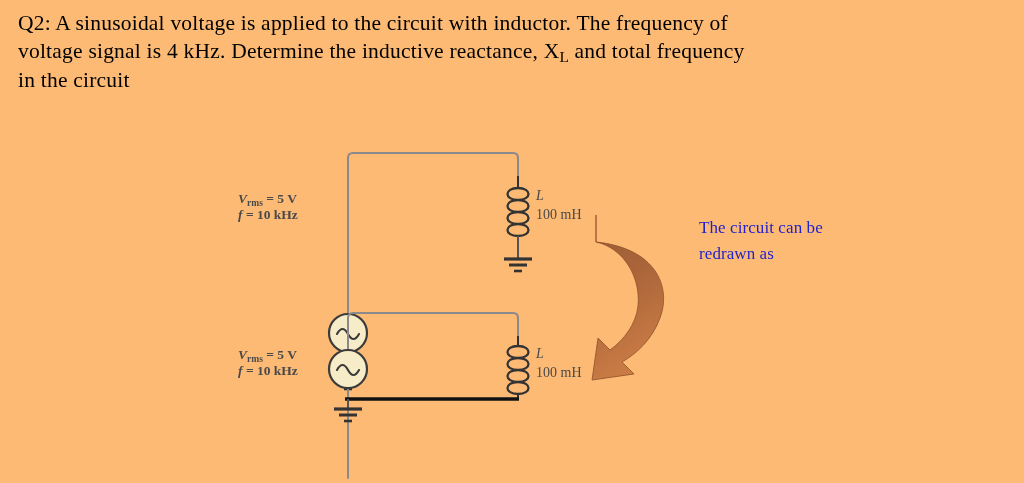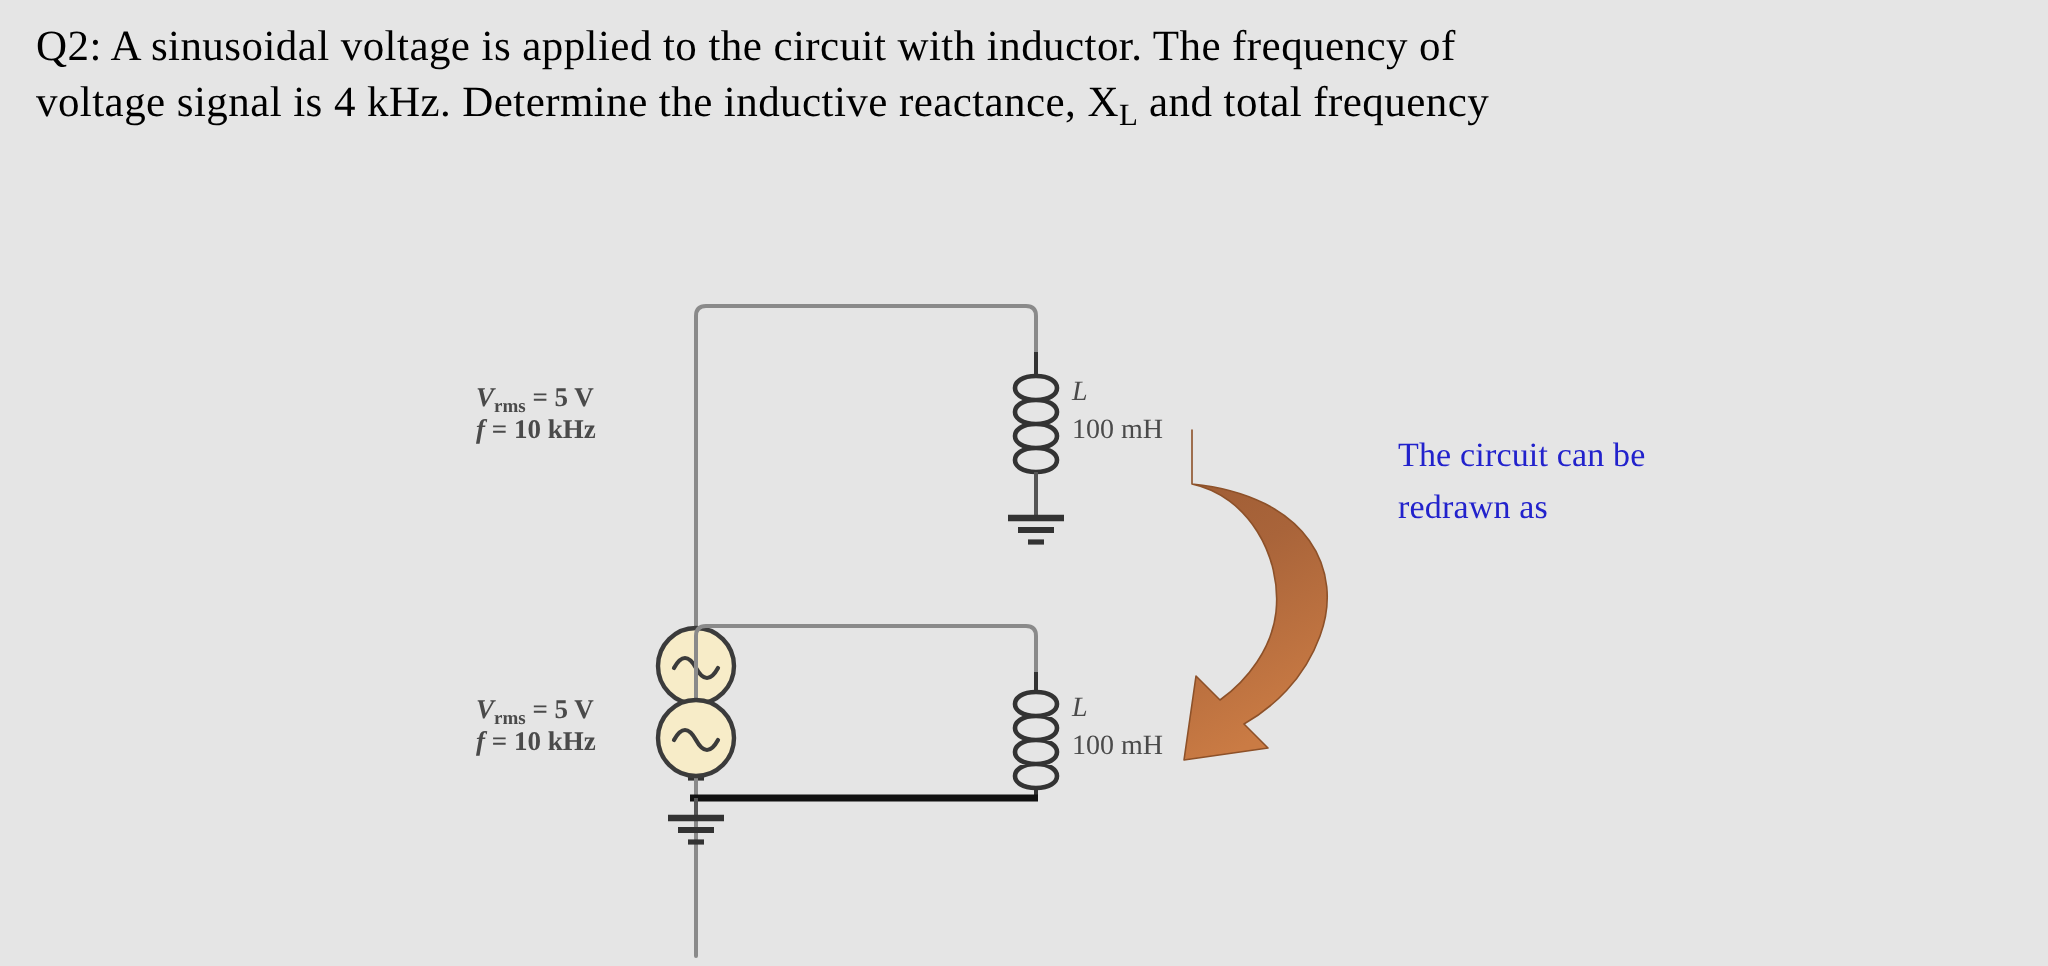--- a/index.html
+++ b/index.html
@@ -5,21 +5,21 @@
 <style>
   html, body {
     margin: 0;
     padding: 0;
     background: #ffffff;
   }
   #page {
     position: relative;
     width: 1024px;
     height: 483px;
-    background: #e5e5e5;
+    background: #fdba74;
     overflow: hidden;
     font-family: "Liberation Serif", "DejaVu Serif", serif;
   }
 
   
   #question-text {
     position: absolute;
     left: 18px;
     top: 10px;
     width: 985px;
@@ -62,20 +62,21 @@
   #redraw-note div { white-space: nowrap; }
 </style>
 </head>
 <body>
 
 <div id="page">
 
   <div id="question-text">
     <span>Q2: A sinusoidal voltage is applied to the circuit with inductor. The frequency  of</span><br>
     <span>voltage signal is 4 kHz. Determine the inductive reactance, X</span><span class="sub">L</span><span> and total frequency</span><br>
+    <span>in the circuit</span>
   </div>
 
   <div id="diagram">
     <svg width="1024" height="365" viewBox="0 0 1024 365" xmlns="http://www.w3.org/2000/svg">
       <defs>
 
         <linearGradient id="arrowGrad" x1="0" y1="0" x2="0.25" y2="1">
           <stop offset="0%" stop-color="#9b5a32"></stop>
           <stop offset="45%" stop-color="#a9643a"></stop>
           <stop offset="100%" stop-color="#ca7b44"></stop>

